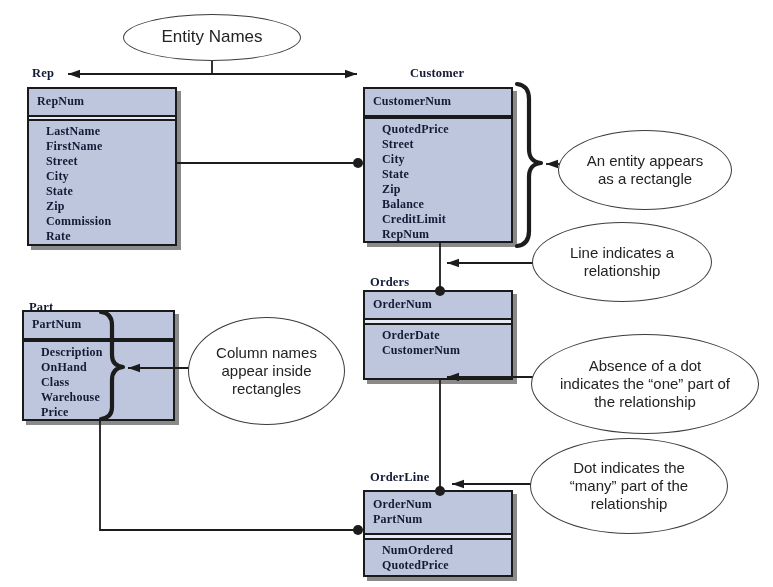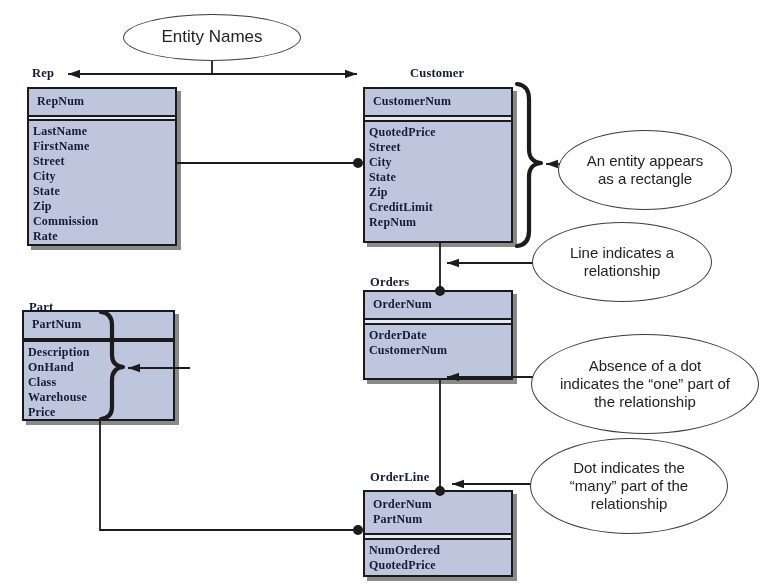--- a/index.html
+++ b/index.html
@@ -12,21 +12,21 @@
     position:absolute;display:flex;flex-direction:column;box-sizing:border-box;
     background:var(--entity-fill,#bec6dd);
     border:2px solid var(--entity-border,#1a1a1a);
     box-shadow:4px 4px 0 var(--shadow,#8a8a8a);
   }
   .entity-header{
     padding:5px 8px 6px;border-bottom:2px solid var(--entity-border,#1a1a1a);
   }
   .entity-gap{height:3px;background:var(--gap-fill,#e6eaf4);}
   .entity-body{
-    flex:1;border-top:2px solid var(--entity-border,#1a1a1a);padding:3px 4px 0;
+    flex:1;border-top:2px solid var(--entity-border,#1a1a1a);padding:3px 17px 0;
   }
   .col-row{
     font-family:"Liberation Serif",serif;font-weight:bold;font-size:12px;
     line-height:15px;color:var(--text,#131a36);letter-spacing:.2px;white-space:nowrap;
   }
   .entity-label{
     position:absolute;font-family:"Liberation Serif",serif;font-weight:bold;
     font-size:12.5px;color:var(--text,#131a36);letter-spacing:.2px;white-space:nowrap;
   }
   
@@ -105,20 +105,21 @@
     <div class="entity-header">
         <div class="col-row">CustomerNum</div>
       </div>
     <div class="entity-gap"></div>
     <div class="entity-body">
         <div class="col-row">QuotedPrice</div>
         <div class="col-row">Street</div>
         <div class="col-row">City</div>
         <div class="col-row">State</div>
         <div class="col-row">Zip</div>
+        <div class="col-row">Balance</div>
         <div class="col-row">CreditLimit</div>
         <div class="col-row">RepNum</div>
       </div>
   </div>
   <div class="entity" id="ent-part">
     <div class="entity-header">
         <div class="col-row">PartNum</div>
       </div>
     <div class="entity-gap"></div>
     <div class="entity-body">
@@ -188,17 +189,20 @@
   </div>
   <div class="callout" id="co-entity-rectangle">
     <div class="txt w125">An entity appears as a rectangle</div>
   </div>
   <div class="callout" id="co-line-relationship">
     <div class="txt w130">Line indicates a relationship</div>
   </div>
   <div class="callout" id="co-absence-dot">
     <div class="txt w170">Absence of a dot indicates the “one” part of the relationship</div>
   </div>
+  <div class="callout" id="co-column-names">
+    <div class="txt w120">Column names appear inside rectangles</div>
+  </div>
   <div class="callout" id="co-dot-many">
     <div class="txt w150">Dot indicates the “many” part of the relationship</div>
   </div>
 
 </div>
 
 </body></html>

